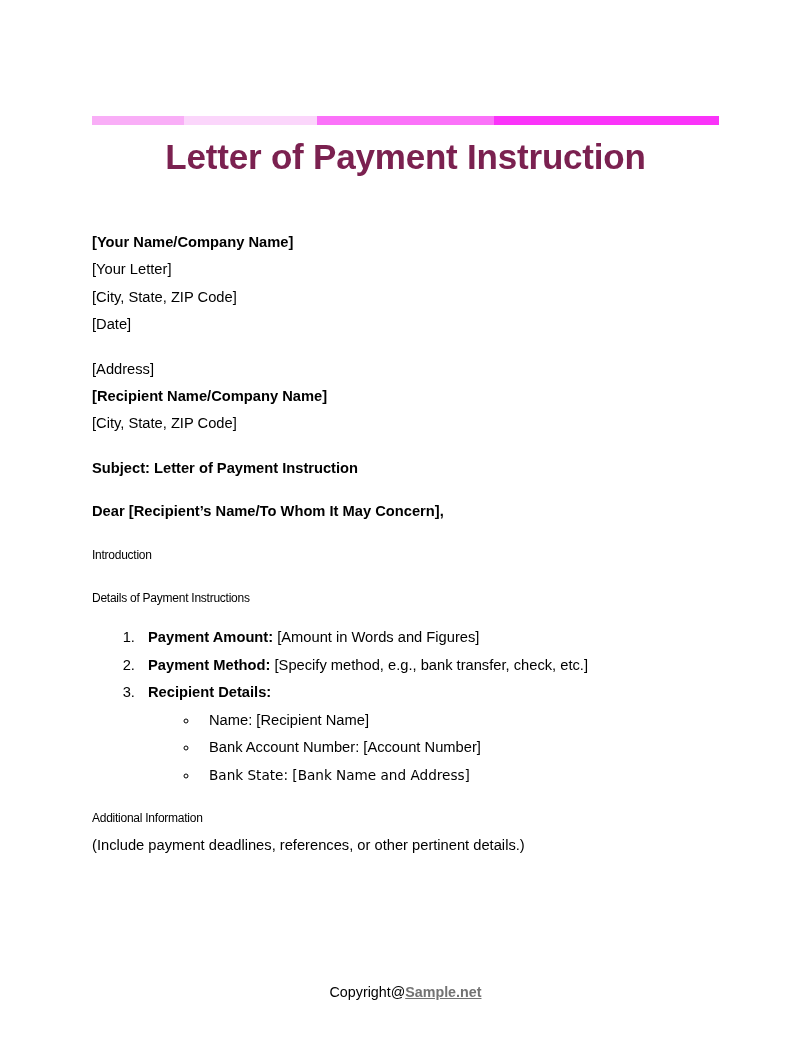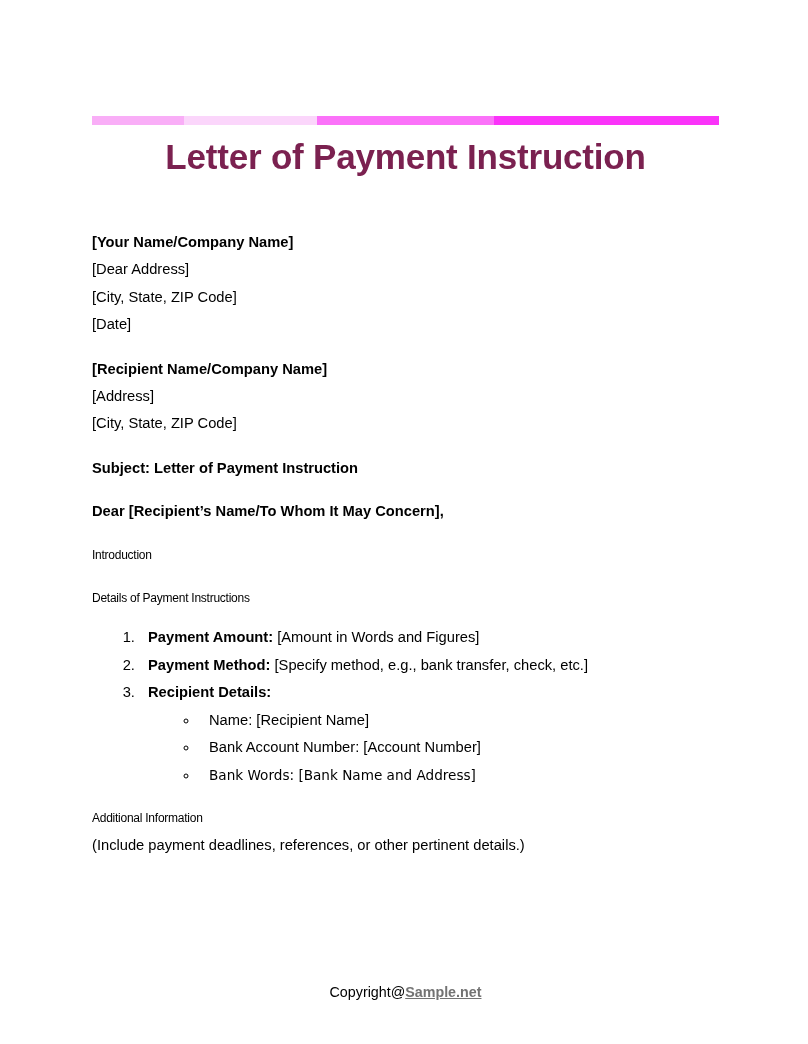--- a/index.html
+++ b/index.html
@@ -134,30 +134,30 @@
     <div class="accent-seg accent-seg-3" style="background: rgb(251, 114, 249);"></div>
     <div class="accent-seg accent-seg-4" style="background: rgb(250, 51, 249);"></div>
   </div>
 
   <h1 class="doc-title" style="color: rgb(123, 33, 80);">Letter of Payment Instruction</h1>
 
   <div class="content">
 
     <div class="block">
       <div class="line bold">[Your Name/Company Name]</div>
-      <div class="line">[Dear Address]</div>
+      <div class="line">[Your Letter]</div>
       <div class="line">[City, State, ZIP Code]</div>
       <div class="line">[Date]</div>
     </div>
 
     <div class="spacer-sm"></div>
 
     <div class="block">
+      <div class="line">[Address]</div>
       <div class="line bold">[Recipient Name/Company Name]</div>
-      <div class="line">[Address]</div>
       <div class="line">[City, State, ZIP Code]</div>
     </div>
 
     <div class="spacer-sm"></div>
 
     <div class="line bold">Subject: Letter of Payment Instruction</div>
 
     <div class="spacer-md"></div>
 
     <div class="line bold">Dear [Recipient’s Name/To Whom It May Concern],</div>
@@ -177,21 +177,21 @@
       </li>
       <li>
         <span class="bold">Payment Method:</span>
         <span>[Specify method, e.g., bank transfer, check, etc.]</span>
       </li>
       <li>
         <span class="bold">Recipient Details:</span>
         <ul class="circle-list">
           <li>Name: [Recipient Name]</li>
           <li>Bank Account Number: [Account Number]</li>
-          <li class="alt-face">Bank Words: [Bank Name and Address]</li>
+          <li class="alt-face">Bank State: [Bank Name and Address]</li>
         </ul>
       </li>
     </ol>
 
     <div class="spacer-md"></div>
 
     <div class="section-head">Additional Information</div>
     <div class="para">(Include payment deadlines, references, or other pertinent details.)</div>
 
   </div>

